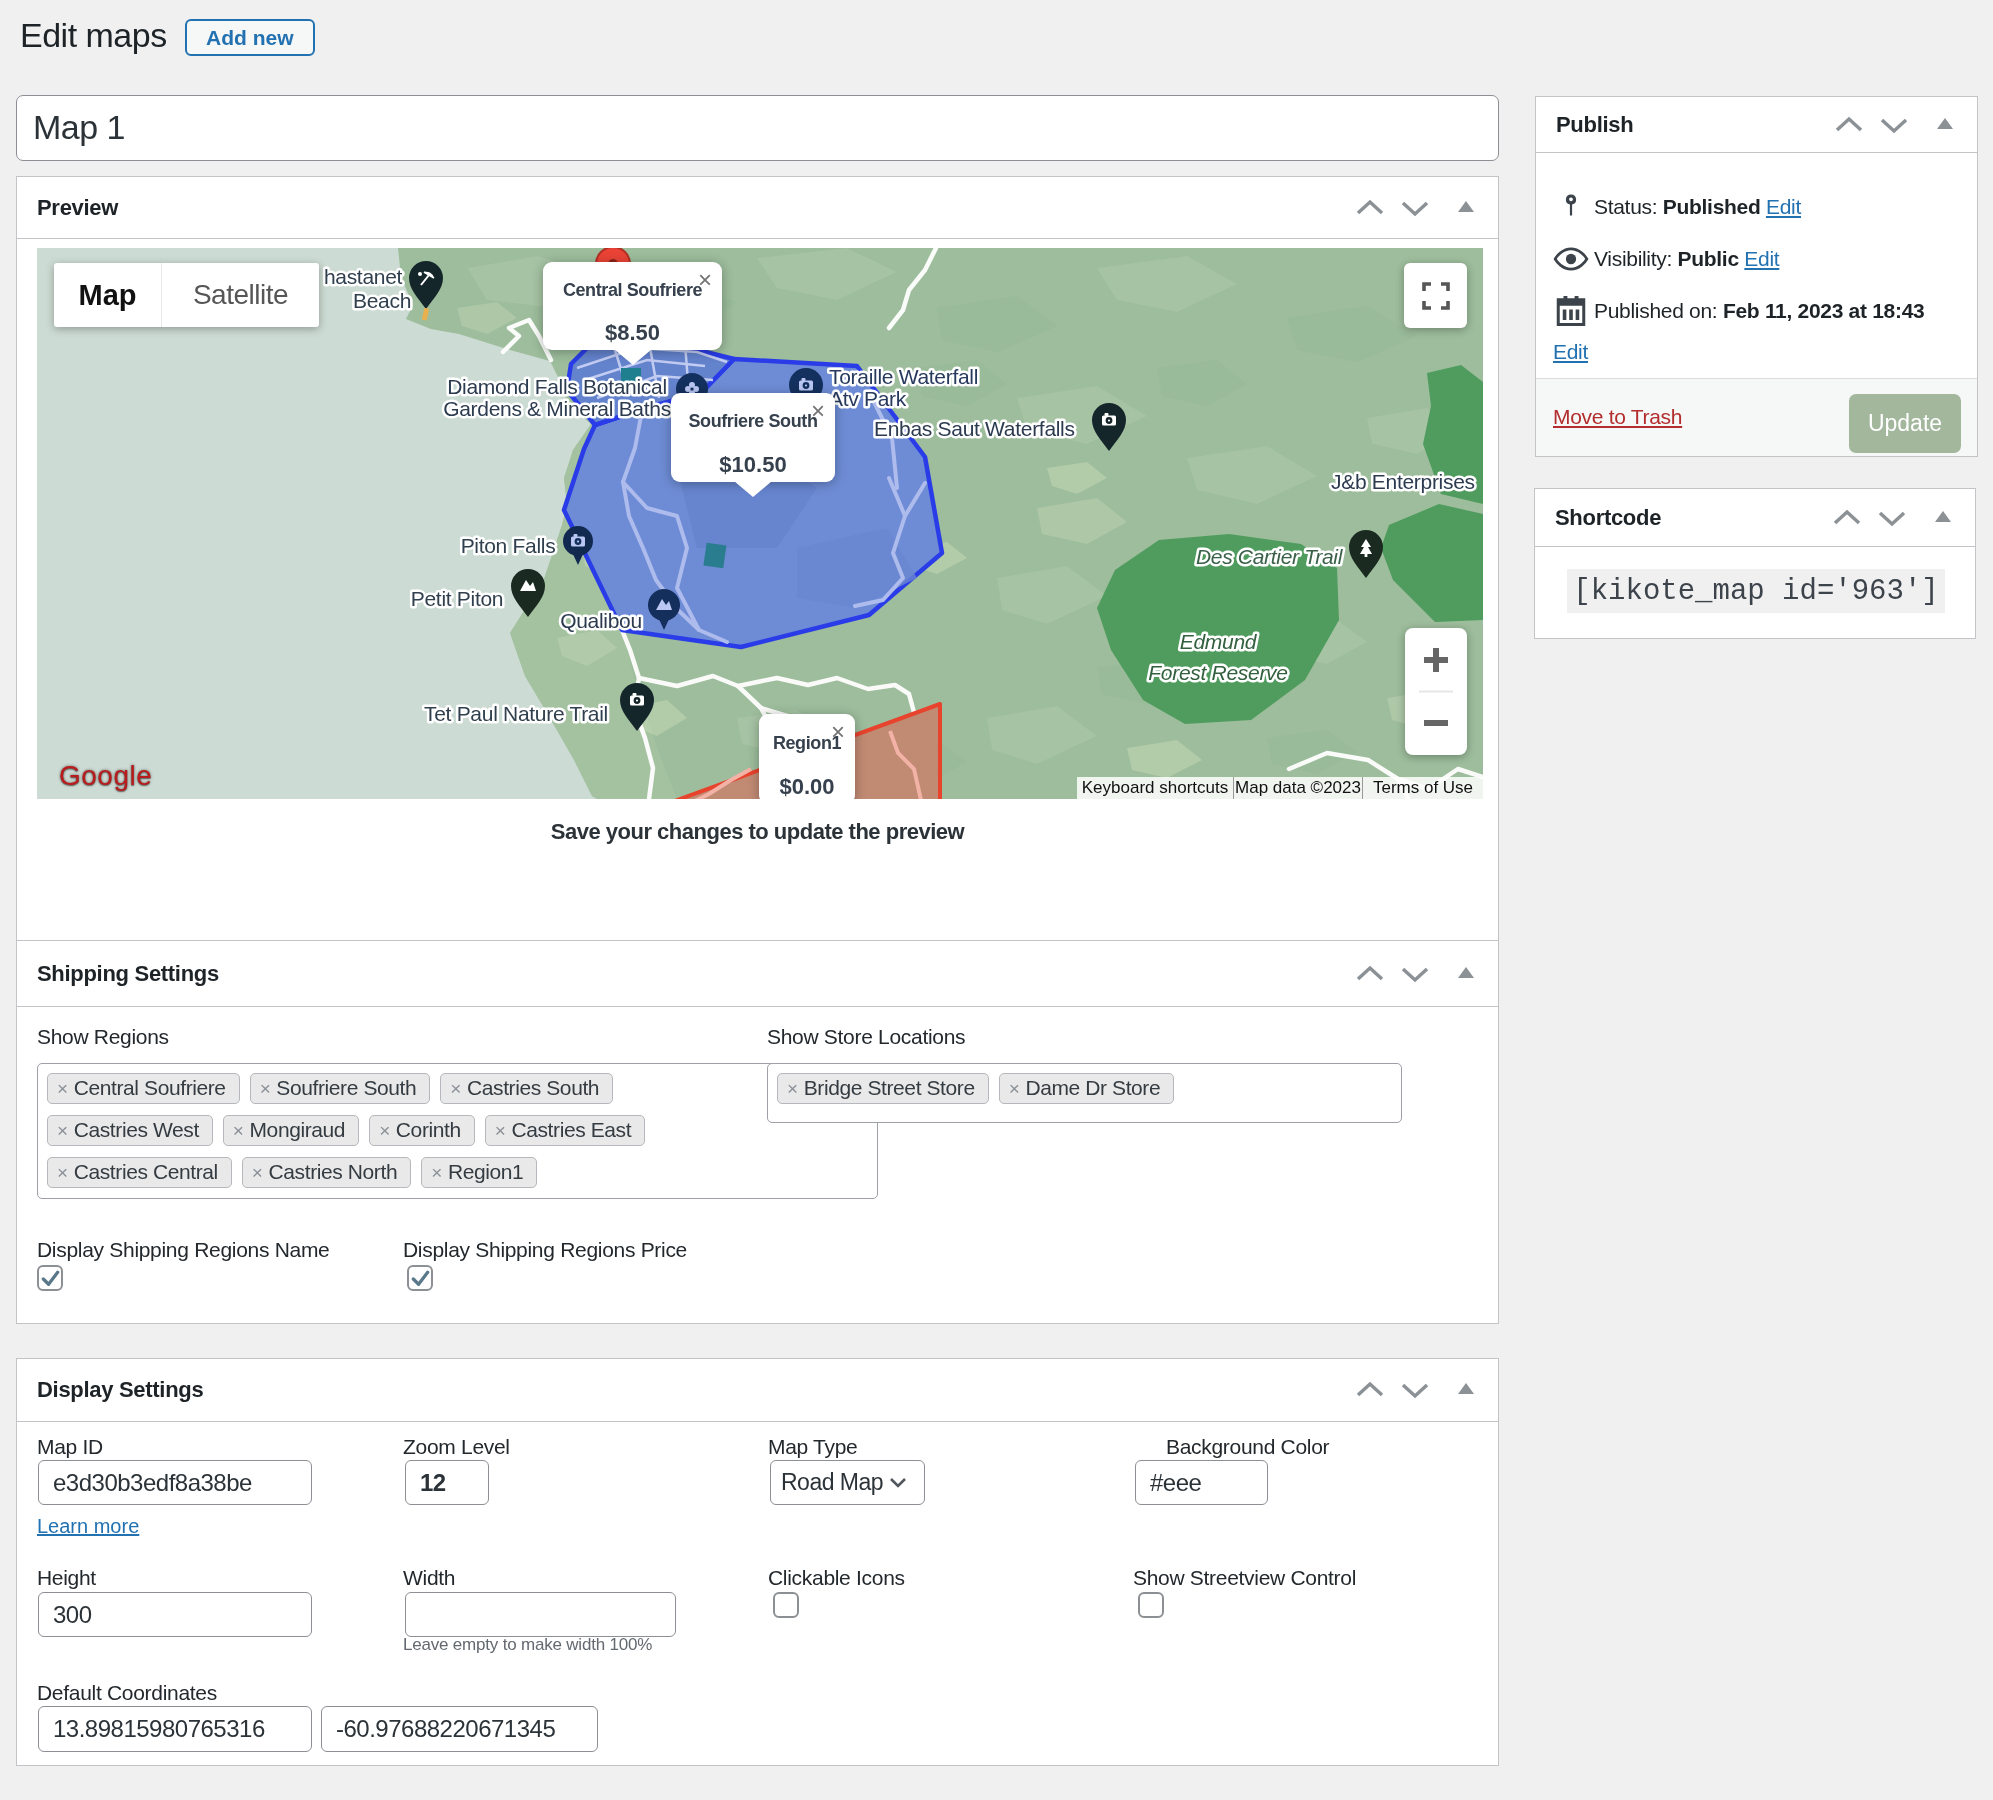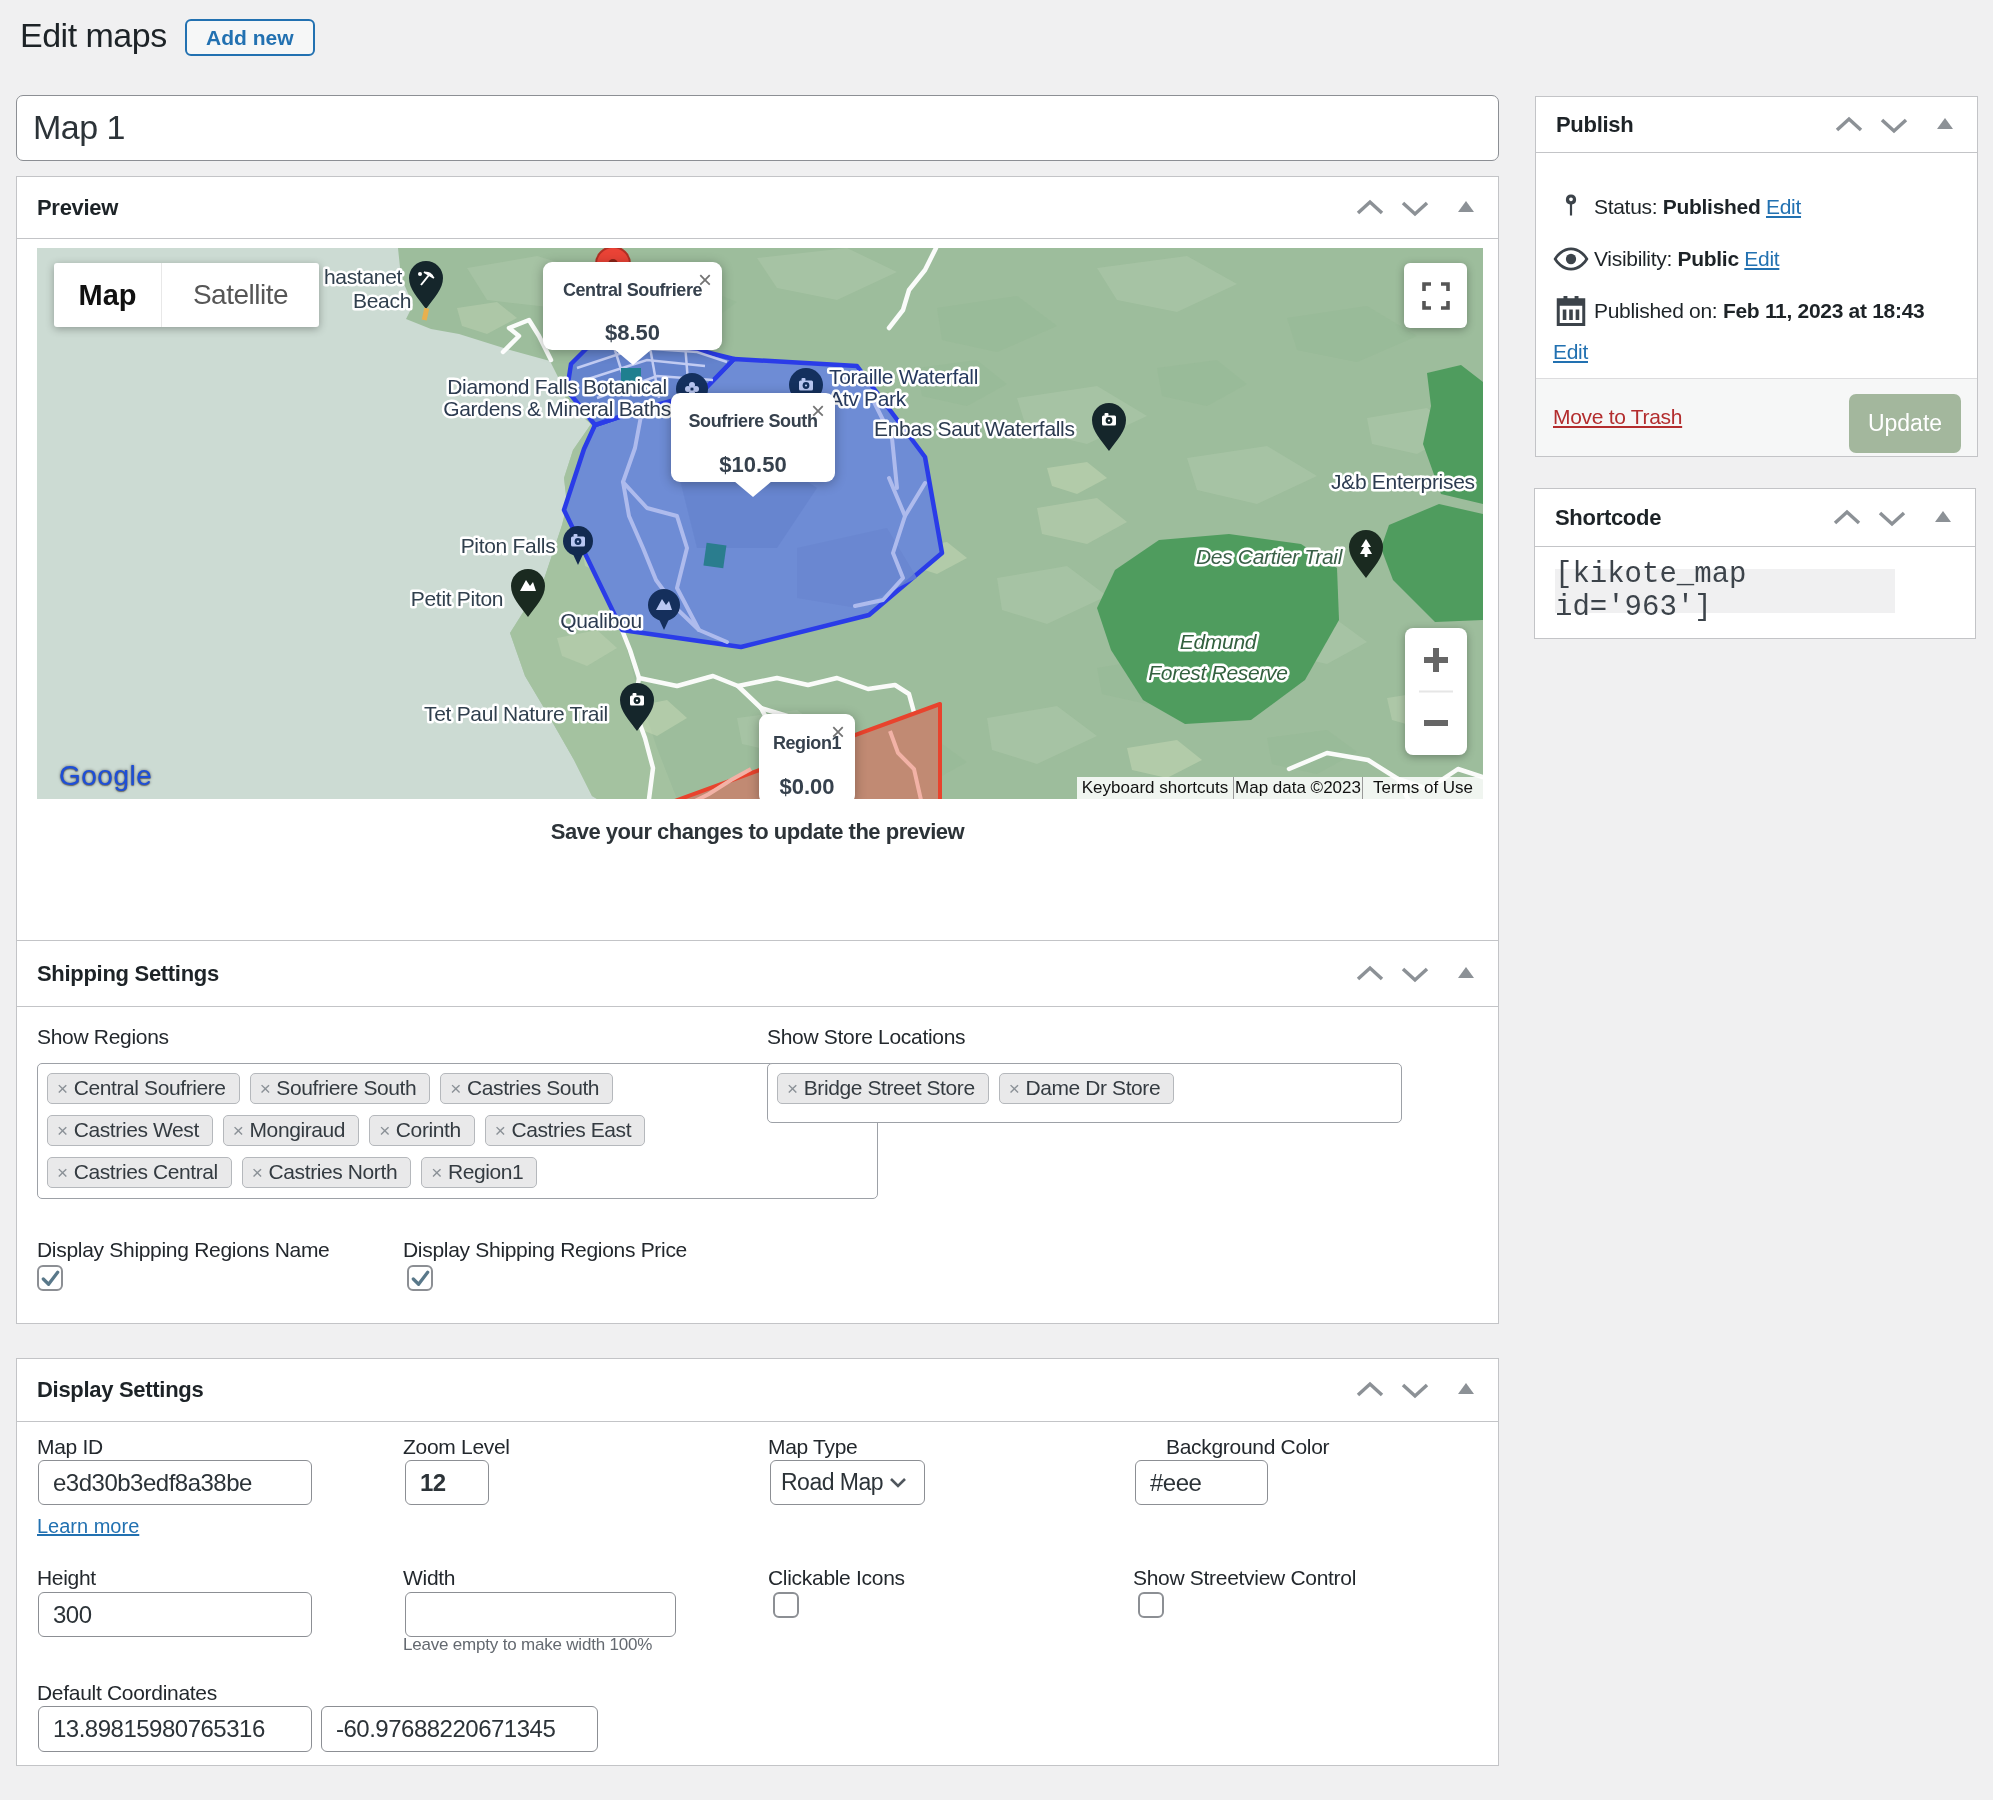--- a/index.html
+++ b/index.html
@@ -213,21 +213,21 @@
         </svg>
       </div>
 <div style="position:absolute;left:1368px;top:380px;width:62px;height:127px;background:#fff;border-radius:8px;box-shadow:0 2px 8px rgba(0,0,0,.3);">
 <svg width="62" height="127" viewBox="0 0 62 127">
           <g stroke="#666" stroke-width="6">
             <path d="M31,20 L31,44 M19,32 L43,32"></path>
             <path d="M19,95 L43,95"></path>
           </g>
           <path d="M14,63.5 L48,63.5" stroke="#e6e6e6" stroke-width="2"></path>
         </svg></div>
-<div style="position:absolute;left:22px;top:512px;font-size:28px;font-weight:500;color:#1d4ed8;letter-spacing:0.5px;text-shadow:0 0 3px rgba(60,60,60,.75), 0 1px 1px rgba(60,60,60,.6);">Google</div>
+<div style="position:absolute;left:22px;top:512px;font-size:28px;font-weight:500;color:#b91c1c;letter-spacing:0.5px;text-shadow:0 0 3px rgba(60,60,60,.75), 0 1px 1px rgba(60,60,60,.6);">Google</div>
 <div style="position:absolute;left:1040px;top:529px;width:406px;height:22px;background:rgba(255,255,255,.85);display:flex;align-items:center;font-size:17px;color:#111;white-space:nowrap;">
 <div style="flex:0 0 156px;text-align:center;">Keyboard shortcuts</div>
 <div style="width:1px;height:22px;background:#999;"></div>
 <div style="flex:0 0 128px;text-align:center;">Map data ©2023</div>
 <div style="width:1px;height:22px;background:#999;"></div>
 <div style="flex:1;text-align:center;">Terms of Use</div>
       </div>
 <div style="position:absolute;left:506px;top:14px;width:179px;height:88px;background:#fff;border-radius:9px;box-shadow:0 2px 12px rgba(0,0,0,.3);">
         <div style="position:absolute;right:10px;top:8px;font-size:24px;line-height:20px;color:#737373;">×</div>
         <div style="position:absolute;left:0;top:18px;width:100%;text-align:center;font-size:18px;font-weight:700;color:#36414d;letter-spacing:-0.4px;white-space:nowrap;">Central Soufriere</div>
@@ -365,14 +365,14 @@
 
 <div class="postbox" style="left:1534px; top:488px; width:442px; height:151px;">
   <div class="pbh" style="height:58px;">
       <span class="t">Shortcode</span>
       <svg class="hicons" viewBox="0 0 150 30">
       <path d="M28 20 L40 9 L52 20" fill="none" stroke="#8c9196" stroke-width="3.5"></path>
       <path d="M73 10 L85 21 L97 10" fill="none" stroke="#8c9196" stroke-width="3.5"></path>
       <path d="M128 19 L136 8 L144 19 Z" fill="#8c9196"></path>
     </svg>
     </div>
-  <div class="abs" style="left:20px; top:80px; width:340px; height:44px; background:#f0f0f1; font-family:'Liberation Mono',monospace; font-size:29px; color:#3c434a; display:flex; align-items:center; justify-content:center;">[kikote_map id='963']</div>
+  <div class="abs" style="left:32px; top:80px; width:378px; height:44px; background:#f0f0f1; font-family:'Liberation Mono',monospace; font-size:29px; color:#3c434a; display:flex; align-items:center; justify-content:center;">[kikote_map id='963']</div>
 </div>
 
 </body></html>

